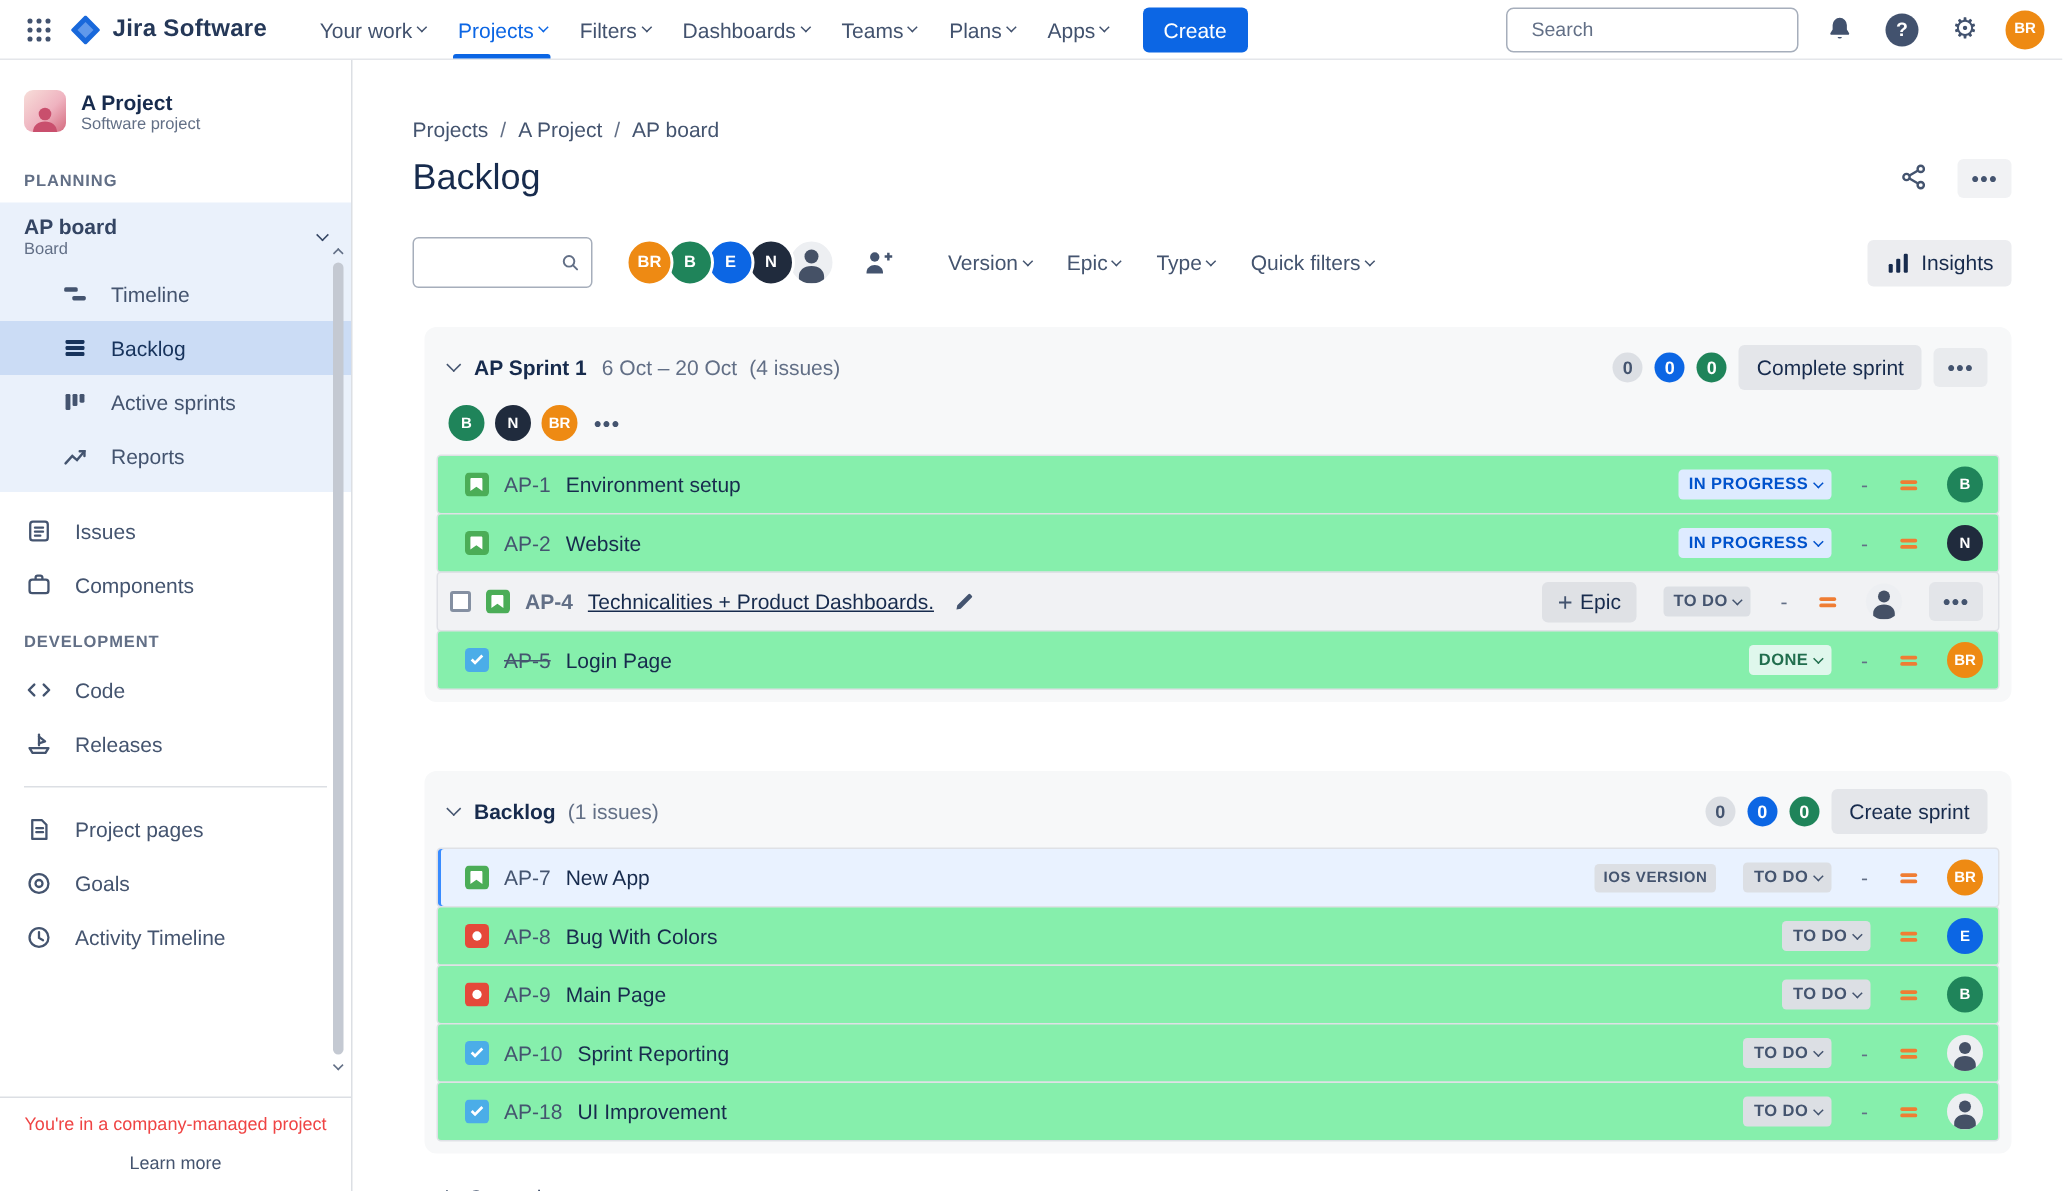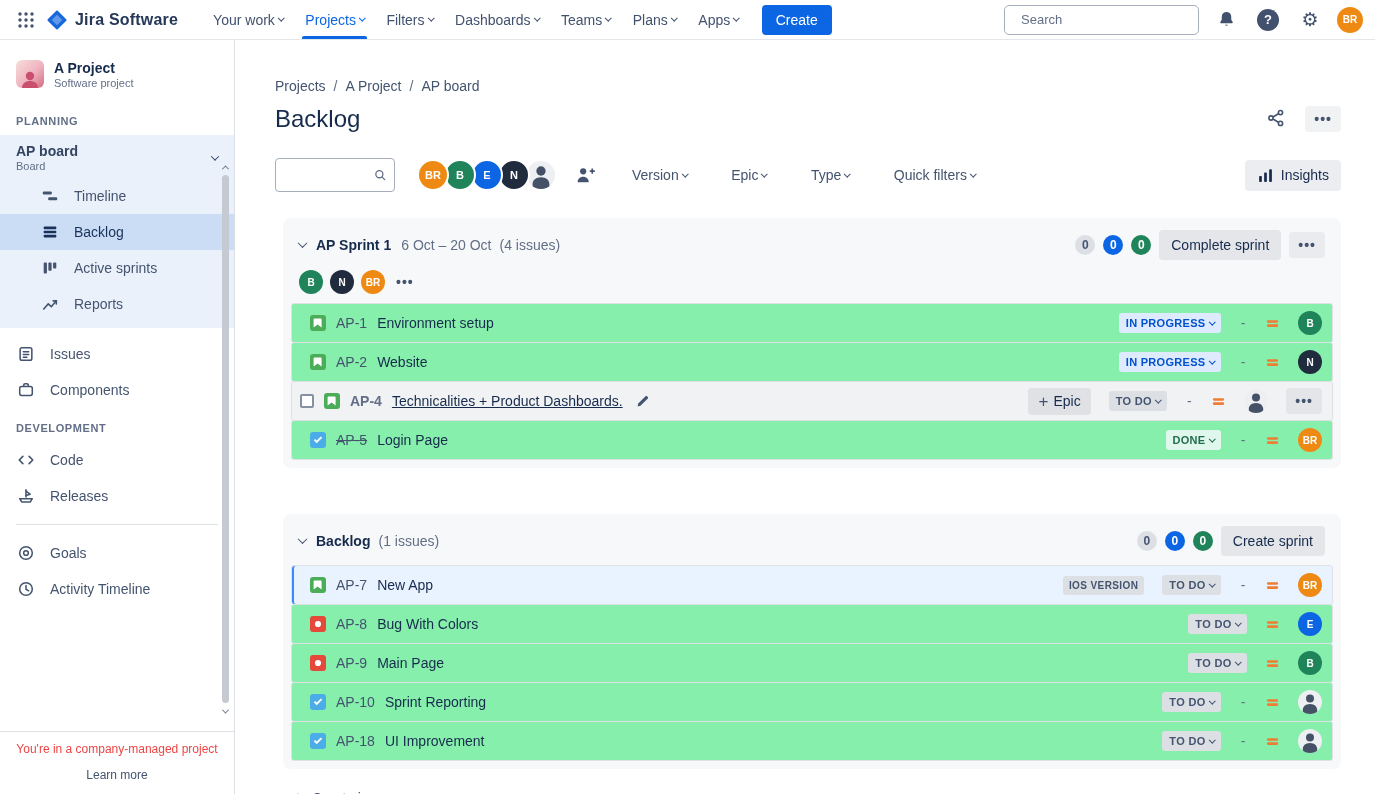--- a/index.html
+++ b/index.html
@@ -105,21 +105,21 @@
     line-height:1; font-family:inherit; }
   .btn-more.plain { background:none; }
 
   .toolbar { display:flex; align-items:center; margin-top:22px; }
   .board-search { display:flex; align-items:center; width:120px; height:34px;
     border:1px solid #A6AEBB; border-radius:4px; padding:0 8px; }
   .board-search input { border:none; outline:none; width:100%; font-family:inherit; font-size:13px; }
   .avatar-stack { display:flex; align-items:center; margin-left:22px; }
   .avatar-stack .avatar { border:2px solid #fff; margin-right:-5px; }
   .add-people { margin-left:18px; }
-  .filters { display:flex; align-items:center; gap:24px; margin-left:22px; }
+  .filters { display:flex; align-items:center; gap:4px; margin-left:22px; }
   .filter-btn { display:flex; align-items:center; background:none; border:none; color:#44546F;
     font-size:14px; font-weight:500; padding:6px 10px; cursor:pointer; font-family:inherit; }
   .toolbar-spacer { flex:1; }
   .btn-subtle { display:flex; align-items:center; gap:7px; background:rgba(9,30,66,0.08);
     border:none; border-radius:4px; color:#172B4D; font-size:14px; font-weight:500;
     padding:7px 12px; cursor:pointer; font-family:inherit; white-space:nowrap; }
 
   .group { background:#F7F8F9; border-radius:8px; padding:10px 8px 8px; margin:26px 0 0 8px; }
   .group.backlog-group { margin-top:46px; }
   .group-header { display:flex; align-items:center; padding:2px 8px 10px; }
@@ -359,20 +359,29 @@
           </svg>
       </span>
       <span>Releases</span>
     </div>
 
     <hr class="side-divider">
 
     <div class="nav-item">
       <span class="nav-ic">
         <svg width="18" height="18" viewBox="0 0 20 20" fill="none" stroke="#44546F" stroke-width="1.7">
+            <path d="M5 3h7l3.5 3.5V17H5z" stroke-linejoin="round"></path>
+            <path d="M8 9h5M8 12h5" stroke-linecap="round"></path>
+          </svg>
+      </span>
+      <span>Project pages</span>
+    </div>
+    <div class="nav-item">
+      <span class="nav-ic">
+        <svg width="18" height="18" viewBox="0 0 20 20" fill="none" stroke="#44546F" stroke-width="1.7">
             <circle cx="10" cy="10" r="7"></circle>
             <circle cx="10" cy="10" r="2.6"></circle>
           </svg>
       </span>
       <span>Goals</span>
     </div>
     <div class="nav-item">
       <span class="nav-ic">
         <svg width="18" height="18" viewBox="0 0 20 20" fill="none" stroke="#44546F" stroke-width="1.7" stroke-linecap="round">
             <circle cx="10" cy="10" r="7"></circle>

